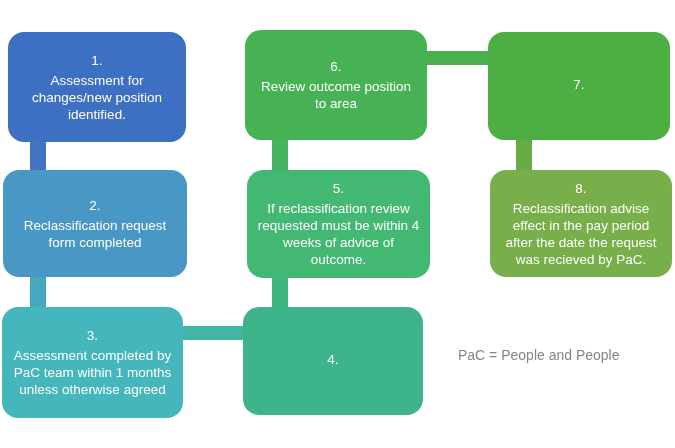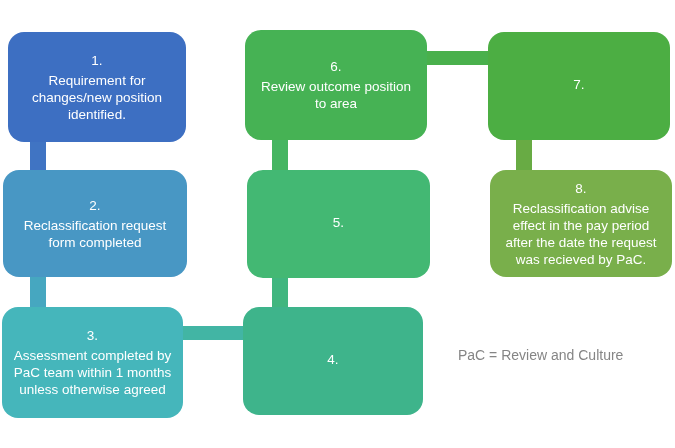--- a/index.html
+++ b/index.html
@@ -50,50 +50,51 @@
   <div class="conn c12" style="background: rgb(64, 116, 195);"></div>
   <div class="conn c23" style="background: rgb(70, 167, 192);"></div>
   <div class="conn c34" style="background: rgb(66, 181, 164);"></div>
   <div class="conn c54" style="background: rgb(64, 182, 127);"></div>
   <div class="conn c65" style="background: rgb(69, 181, 97);"></div>
   <div class="conn c67" style="background: rgb(73, 176, 76);"></div>
   <div class="conn c78" style="background: rgb(104, 171, 68);"></div>
 
   <div class="step s1" style="background: rgb(61, 111, 194);">
     <div class="num">1.</div>
-    <div class="txt">Requirement for changes/new position identified.</div>
+    <div class="txt">Assessment for changes/new position identified.</div>
   </div>
 
   <div class="step s2" style="background: rgb(72, 151, 196);">
     <div class="num">2.</div>
     <div class="txt">Reclassification request form completed</div>
   </div>
 
   <div class="step s3" style="background: rgb(69, 182, 187);">
     <div class="num">3.</div>
     <div class="txt">Assessment completed by PaC team within 1 months unless otherwise agreed</div>
   </div>
 
   <div class="step s4" style="background: rgb(62, 180, 139);">
     <div class="num">4.</div>
   </div>
 
   <div class="step s5" style="background: rgb(67, 184, 115);">
     <div class="num">5.</div>
+    <div class="txt">If  reclassification review requested  must be within 4 weeks of advice of outcome.</div>
   </div>
 
   <div class="step s6" style="background: rgb(70, 178, 84);">
     <div class="num">6.</div>
     <div class="txt">Review outcome position to area</div>
   </div>
 
   <div class="step s7" style="background: rgb(76, 174, 67);">
     <div class="num">7.</div>
   </div>
 
   <div class="step s8" style="background: rgb(121, 175, 75);">
     <div class="num">8.</div>
     <div class="txt">Reclassification advise effect in the pay period after  the date the request was recieved by PaC.</div>
   </div>
 
-  <div class="caption" style="color: rgb(133, 133, 133);">PaC = Review and Culture</div>
+  <div class="caption" style="color: rgb(133, 133, 133);">PaC = People and People</div>
 
 </div>
 
 </body></html>

